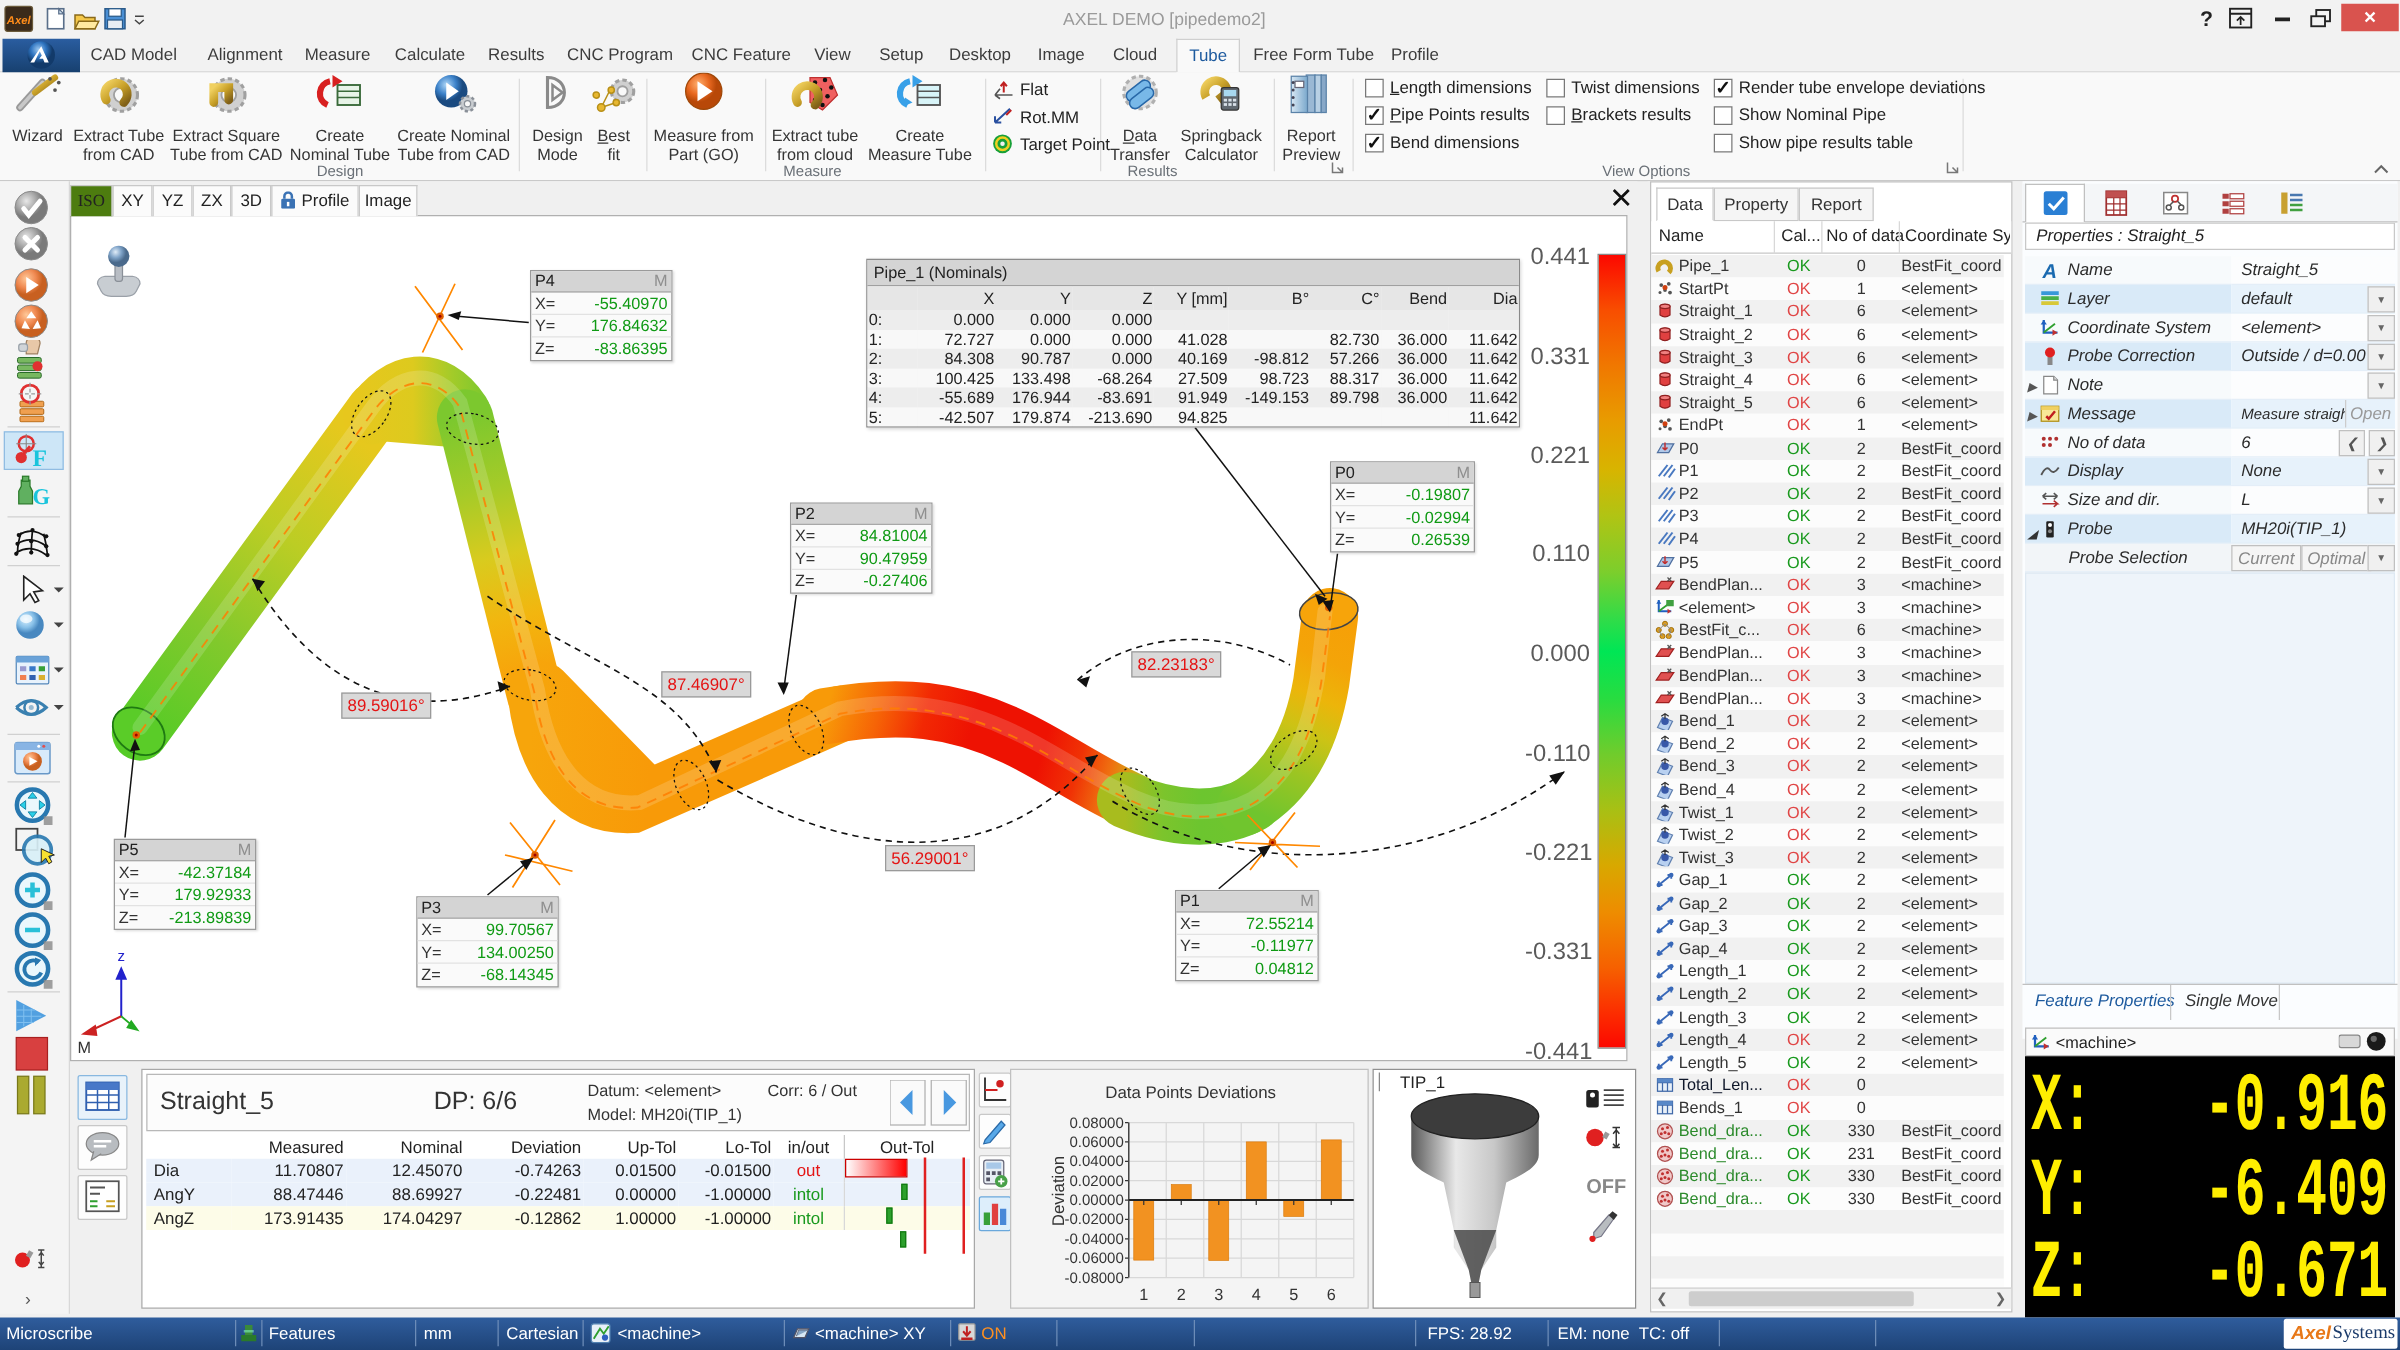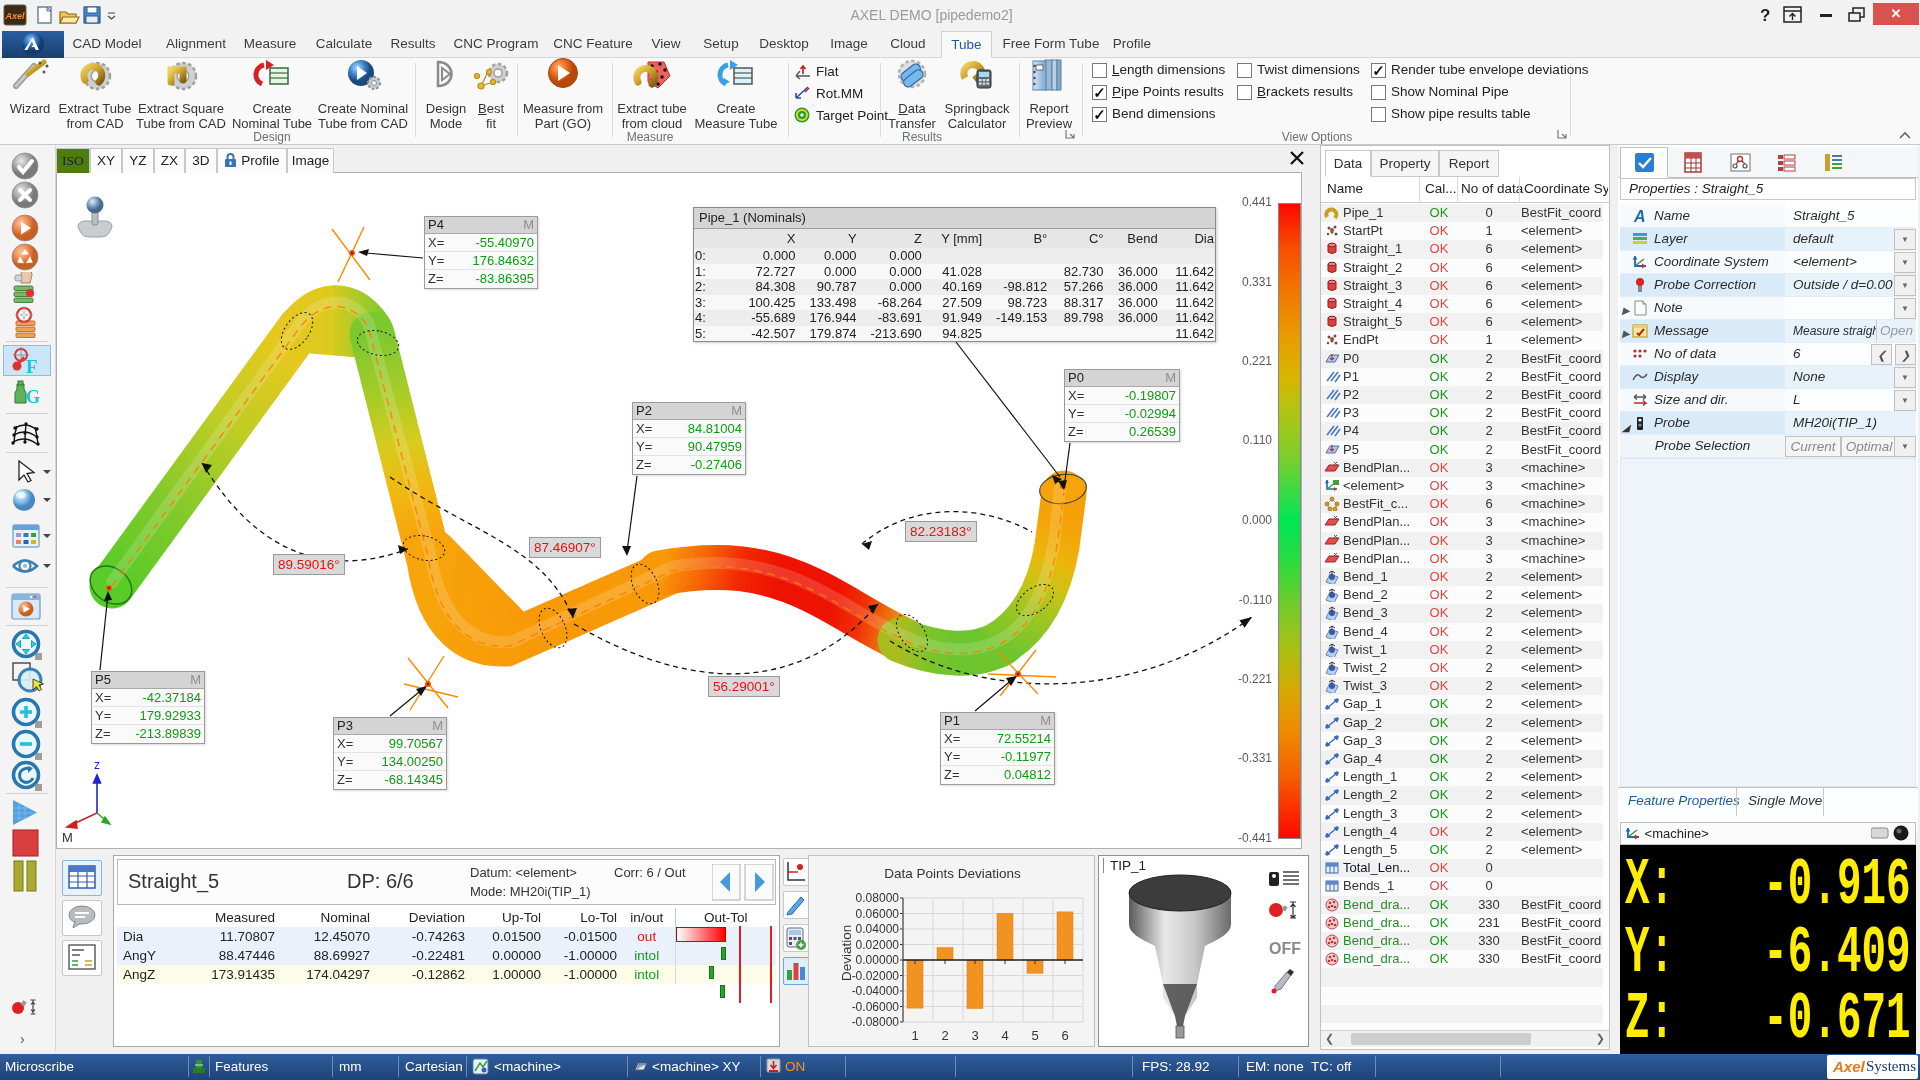--- a/index.html
+++ b/index.html
@@ -28,21 +28,21 @@
 .dbox .hd span{float:right;color:#8f8f8f;}
 .dbox .rw{height:18px;line-height:17px;padding:0 3px;color:#333;border-bottom:1px solid #e2e2e2;}
 .dbox .rw b{float:right;font-weight:normal;color:#0f9a14;}
 .dbox .rw:last-child{border-bottom:none;}
 .alabel{position:absolute;border:1px solid #9a9a9a;background:#d9d9d9;color:#e41414;font-size:13.5px;height:21px;line-height:19px;padding:0 4px;z-index:5;}
 #ptable{position:absolute;left:693px;top:207px;width:523px;border:1px solid #8a8a8a;background:#f4f4f4;font-size:13px;z-index:6;box-shadow:1px 1px 3px rgba(0,0,0,0.2);}
 #ptable .tt{height:21px;line-height:20px;background:#d4d4d4;border-bottom:1px solid #a0a0a0;padding:0 5px;color:#222;}
 #ptable table{border-collapse:collapse;width:100%;}
 #ptable td{padding:0 1px;height:15.5px;font-size:13px;color:#222;text-align:right;white-space:nowrap;}
 #cscale{position:absolute;left:1222px;top:203px;width:23px;height:636px;border:1px solid #888;background:linear-gradient(#fc0800 0%,#f84e00 7%,#f07800 14%,#e89c00 21%,#d8b400 27%,#b0c414 33%,#7cce2c 40%,#30dc48 46%,#00e655 50%,#28dc40 56%,#70cc2c 63%,#a8c014 70%,#d8a800 77%,#ee8c00 83%,#f66000 90%,#fc2a00 96%,#fc0800 100%);}
-.cslab{position:absolute;font-size:12px;color:#5a5a5a;text-align:right;width:52px;}
+.cslab{position:absolute;font-size:19px;color:#5a5a5a;text-align:right;width:52px;}
 #rpanel{position:absolute;left:1318px;top:145px;width:602px;height:906px;background:#f0f0f0;}
 #dtree{position:absolute;left:2px;top:0px;width:290px;height:905px;background:#fff;border:1px solid #c0c0c0;}
 .dtab{position:absolute;top:4px;height:27px;line-height:26px;font-size:13.5px;color:#333;text-align:center;background:#f5f5f5;border:1px solid #c8c8c8;}
 .dtab.sel{background:#fff;border-bottom:1px solid #fff;}
 .trow{position:absolute;left:0;width:282px;height:18.2px;font-size:13px;color:#333;}
 .trow .nm{position:absolute;left:22px;top:1px;white-space:nowrap;}
 .trow .ok{position:absolute;left:100px;width:36px;text-align:center;top:1px;}
 .trow .nd{position:absolute;left:138px;width:60px;text-align:center;top:1px;}
 .trow .cs{position:absolute;left:200px;top:1px;white-space:nowrap;}
 #props{position:absolute;left:300px;top:0px;width:300px;height:686px;background:#fbfdff;font-style:italic;}
@@ -1538,21 +1538,21 @@
         <path d="M9 9 h12 M9 14 h8" stroke="#555" stroke-width="1.5"></path>
         <path d="M9 20 h6 M9 24 h6" stroke="#30a030" stroke-width="1.5"></path>
         <path d="M22 20 h7 M22 24 h7" stroke="#c8a020" stroke-width="1.5"></path>
       </svg></div>
 <div id="restable">
 <div id="reshead">
         <span style="position:absolute;left:10px;top:10px;font-size:20px;color:#333;">Straight_5</span>
         <span style="position:absolute;left:229px;top:10px;font-size:20px;color:#333;">DP: 6/6</span>
         <span style="position:absolute;left:352px;top:5px;font-size:13px;color:#333;">Datum: &lt;element&gt;</span>
         <span style="position:absolute;left:496px;top:5px;font-size:13px;color:#333;">Corr: 6 / Out</span>
-        <span style="position:absolute;left:352px;top:24px;font-size:13px;color:#333;">Mode: MH20i(TIP_1)</span>
+        <span style="position:absolute;left:352px;top:24px;font-size:13px;color:#333;">Model: MH20i(TIP_1)</span>
       </div>
 
 <svg class="abs" style="left:598px;top:8px" width="62" height="38">
         <rect x="0" y="0" width="28" height="36" fill="#fafafa" stroke="#b0b0b0"></rect>
         <rect x="33" y="0" width="28" height="36" fill="#fafafa" stroke="#b0b0b0"></rect>
         <path d="M18 8 l-10 10 l10 10 z" fill="#4898e0"></path>
         <path d="M43 8 l10 10 l-10 10 z" fill="#4898e0"></path>
       </svg>
 <table>
         <tbody>
@@ -1685,21 +1685,21 @@
         <rect x="182" y="76.0" width="16" height="13.2" fill="#f29221" stroke="#d87808" stroke-width="0.5"></rect>
         <text x="190" y="156" font-size="13" fill="#333" text-anchor="middle">5</text>
         <line x1="190" y1="76" x2="190" y2="80" stroke="#333" stroke-width="1"></line>
         <rect x="212" y="27.9" width="16" height="48.1" fill="#f29221" stroke="#d87808" stroke-width="0.5"></rect>
         <text x="220" y="156" font-size="13" fill="#333" text-anchor="middle">6</text>
         <line x1="220" y1="76" x2="220" y2="80" stroke="#333" stroke-width="1"></line>
         <line x1="58" y1="76" x2="238" y2="76" stroke="#222" stroke-width="1.6"></line>
       </svg>
 </div>
 <div id="tipp">
-<div class="abs" style="left:4px;top:2px;font-size:13.5px;color:#222;border-left:1px solid #888;padding-left:6px;">TIP_1</div>
+<div class="abs" style="left:4px;top:2px;font-size:13.5px;color:#222;border-left:1px solid #888;padding-left:16px;">TIP_1</div>
 <svg class="abs" style="left:24px;top:18px" width="130" height="174">
 <defs>
           <linearGradient id="tipg" x1="0" y1="0" x2="1" y2="0">
             <stop offset="0" stop-color="#5a5a5a"></stop>
             <stop offset="0.35" stop-color="#e8e8e8"></stop>
             <stop offset="0.65" stop-color="#c8c8c8"></stop>
             <stop offset="1" stop-color="#6a6a6a"></stop>
           </linearGradient>
         </defs>
 <path d="M6 20 L6 50 C6 60 20 66 32 72 L40 110 L40 124 L52 142 L54 152 L60 152 L62 142 L74 124 L74 110 L82 72 C94 66 108 60 108 50 L108 20 Z" fill="url(#tipg)"></path>

